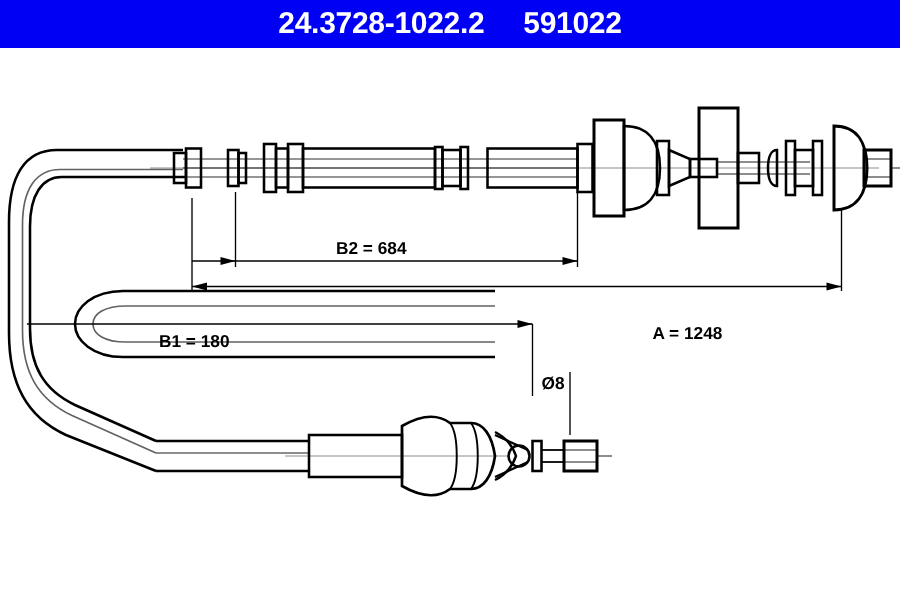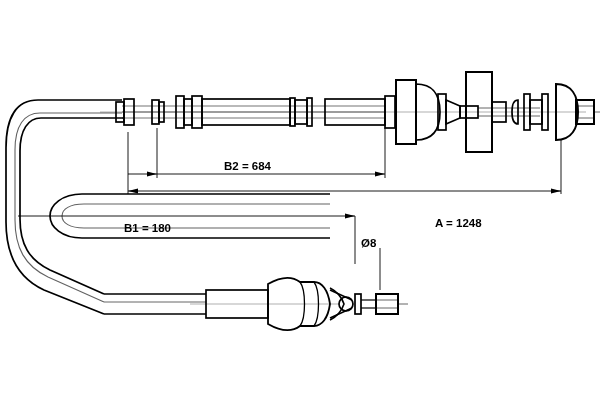--- a/index.html
+++ b/index.html
@@ -53,28 +53,34 @@
   .dim-label {
     position: absolute;
     font-family: "Liberation Sans", sans-serif;
     font-size: 11.5px;
     font-weight: bold;
     color: #000000;
     white-space: nowrap;
   }
   #label-b2 { left: 224px; top: 128px; }
   #label-a  { left: 435px; top: 145px; margin-top: 40px; }
-  #label-b1 { left: 124px; top: 190px; }
-  #label-d8 { left: 361px; top: 205px; }
+  #label-b1 { left: 106px; top: 190px; }
+  #label-d8 { left: 361px; top: 218px; }
 </style>
 </head>
 <body>
 
 <div id="page">
 
+  <div id="header-band">
+    <div id="header-inner">
+      <span class="header-text">24.3728-1022.2</span>
+      <span class="header-text">591022</span>
+    </div>
+  </div>
 
   <div id="drawing">
 
     <svg width="600" height="368" viewBox="0 0 600 368" xmlns="http://www.w3.org/2000/svg">
 
       <g fill="none" stroke="#000000" stroke-width="1.6" stroke-linecap="butt" stroke-linejoin="miter">
 
         <g>
 
           <path d="M 122,68 L 38,68 C 16,68 6,86 6,116 L 6,190

